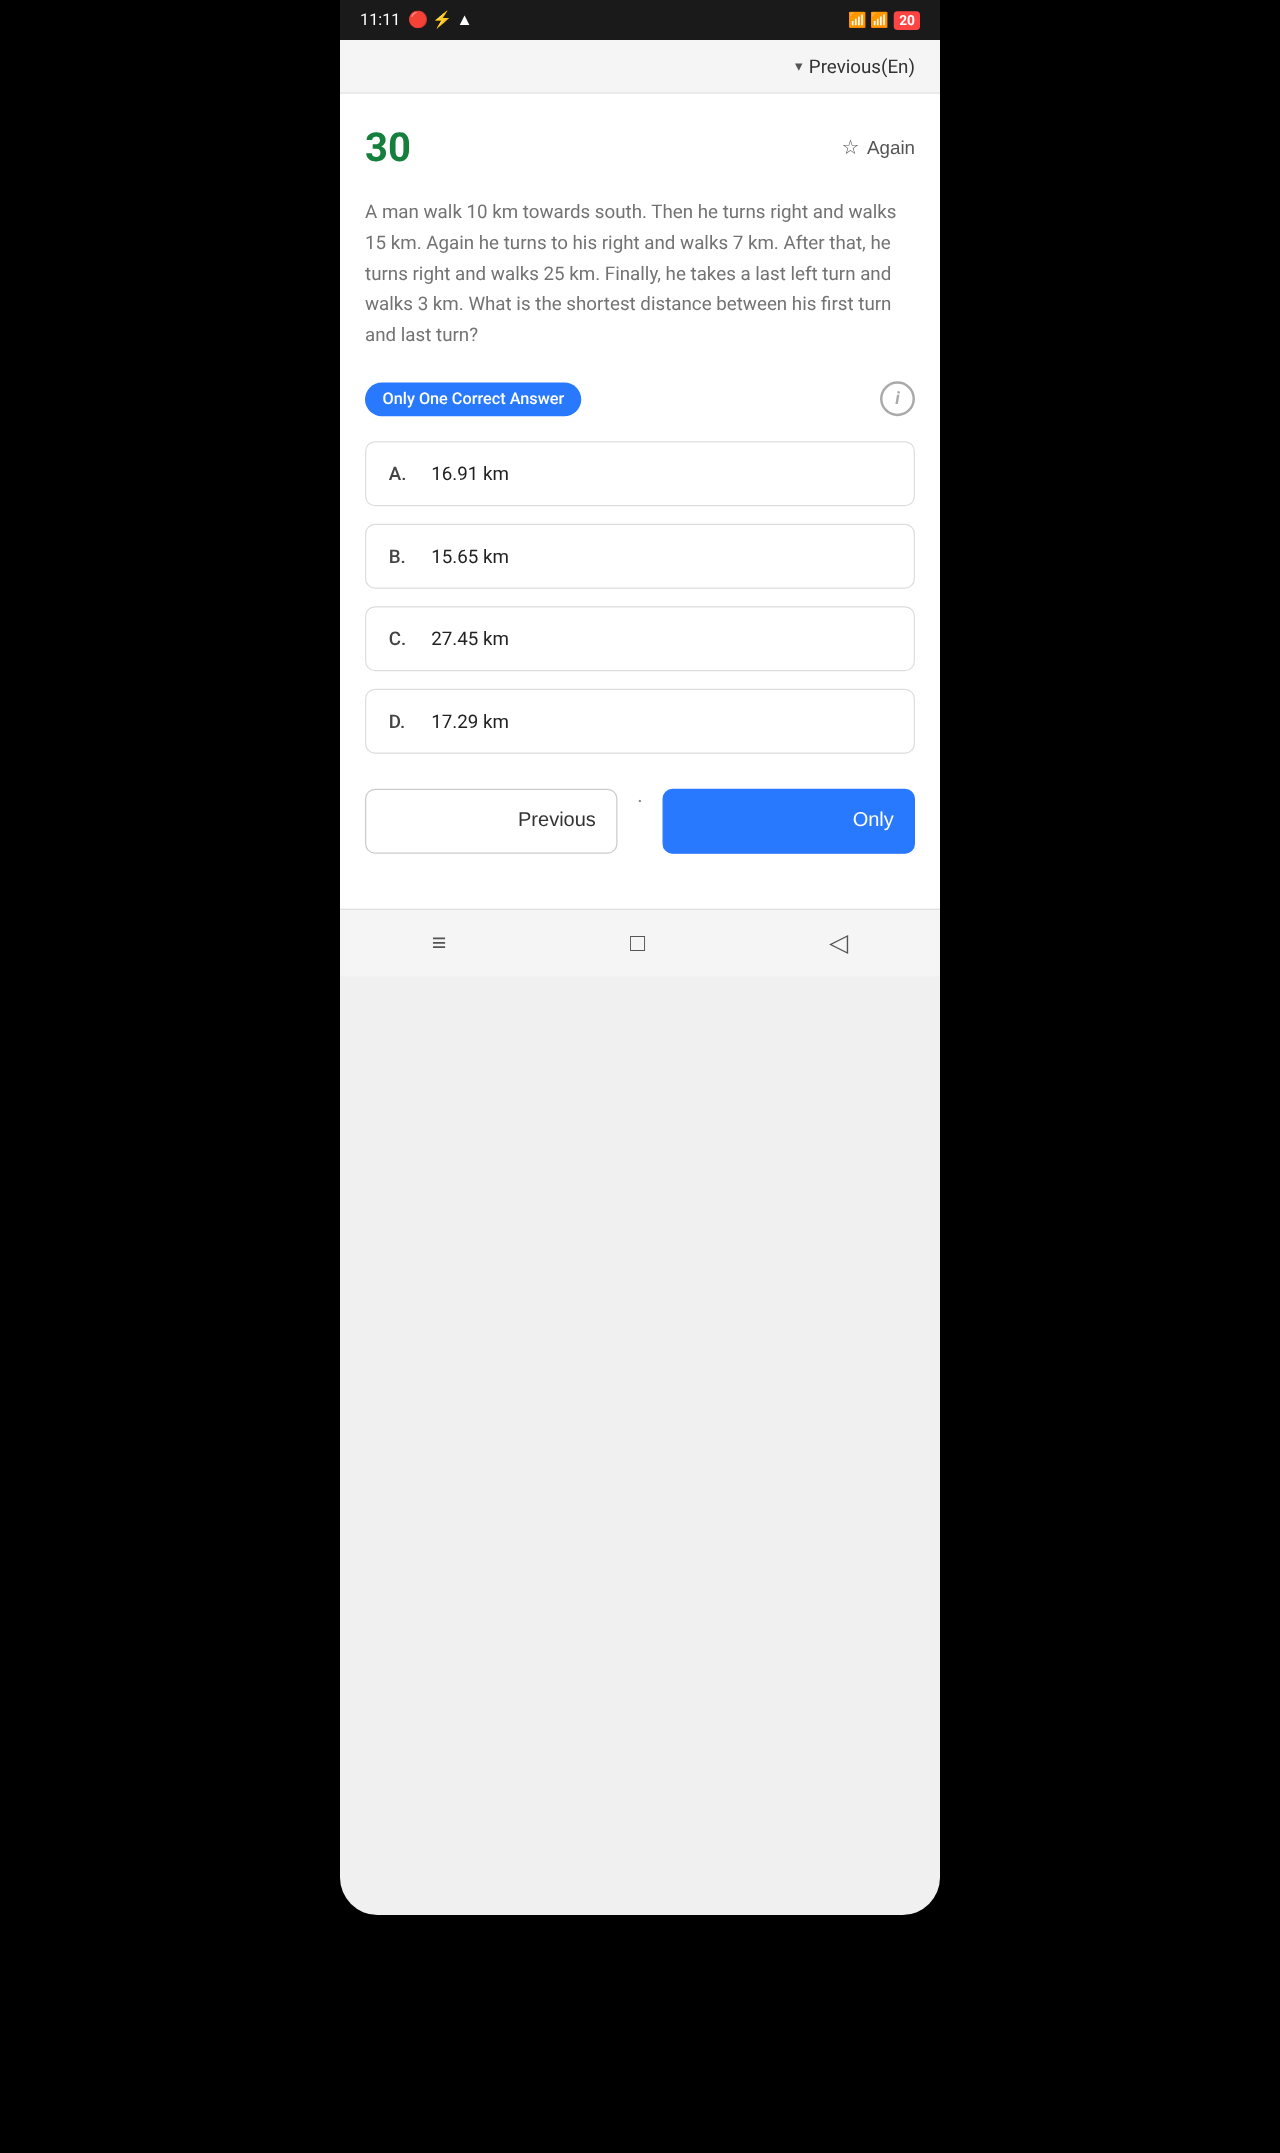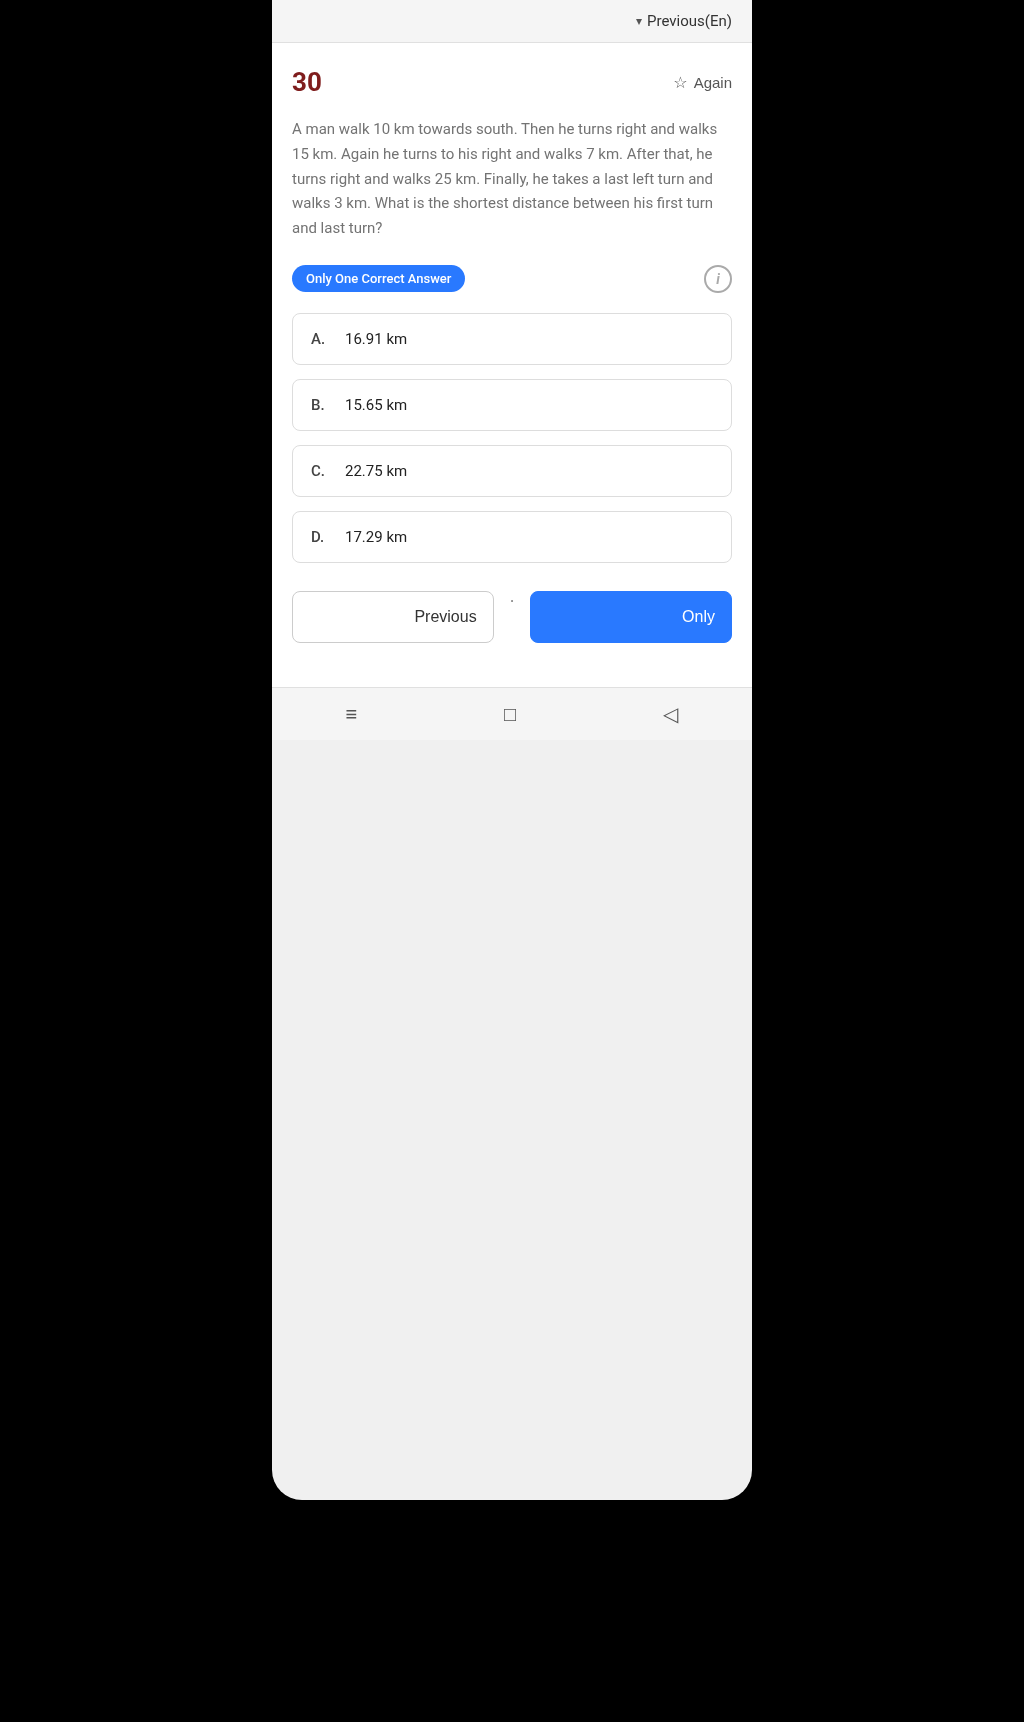--- a/index.html
+++ b/index.html
@@ -93,22 +93,22 @@
     }
 
     .question-header {
       display: flex;
       justify-content: space-between;
       align-items: center;
       margin-bottom: 20px;
     }
 
     .question-number {
-      color: #7f1d1d;
-      font-size: 26px;
+      color: #15803d;
+      font-size: 32px;
       font-weight: bold;
     }
 
     .review-btn {
       display: flex;
       align-items: center;
       gap: 6px;
       color: #555;
       font-size: 15px;
       cursor: pointer;
@@ -122,21 +122,21 @@
 
     .question-text {
       font-size: 15px;
       line-height: 1.65;
       color: #737373;
       margin-bottom: 24px;
     }
 
     .answer-type-row {
       display: flex;
-      align-items: center;
+      align-items: flex-end;
       justify-content: space-between;
       margin-bottom: 20px;
     }
 
     .answer-type-badge {
       background: #2979FF;
       color: #fff;
       border-radius: 20px;
       padding: 6px 14px;
       font-size: 13px;
@@ -237,20 +237,30 @@
       height: 400px;
       width: 100%;
       background: transparent;
     }
   </style>
 </head>
 <body>
 
 <div class="phone-wrapper">
 
+  <div class="status-bar">
+    <div class="status-left">
+      <span>11:11</span>
+      <span>🔴 ⚡ ▲</span>
+    </div>
+    <div class="status-right">
+      <span>📶 📶</span>
+      <span class="battery-badge">20</span>
+    </div>
+  </div>
 
   <div class="screen">
 
     <div class="top-bar">
       <div class="language-selector">
         <span class="chevron-down">▾</span>
         <span>Previous(En)</span>
       </div>
     </div>
 
@@ -278,21 +288,21 @@
           <span class="option-text">16.91 km</span>
         </div>
 
         <div class="option-item">
           <span class="option-letter">B.</span>
           <span class="option-text">15.65 km</span>
         </div>
 
         <div class="option-item">
           <span class="option-letter">C.</span>
-          <span class="option-text">22.75 km</span>
+          <span class="option-text">27.45 km</span>
         </div>
 
         <div class="option-item">
           <span class="option-letter">D.</span>
           <span class="option-text">17.29 km</span>
         </div>
 
       </div>
 
       <div class="nav-buttons">

